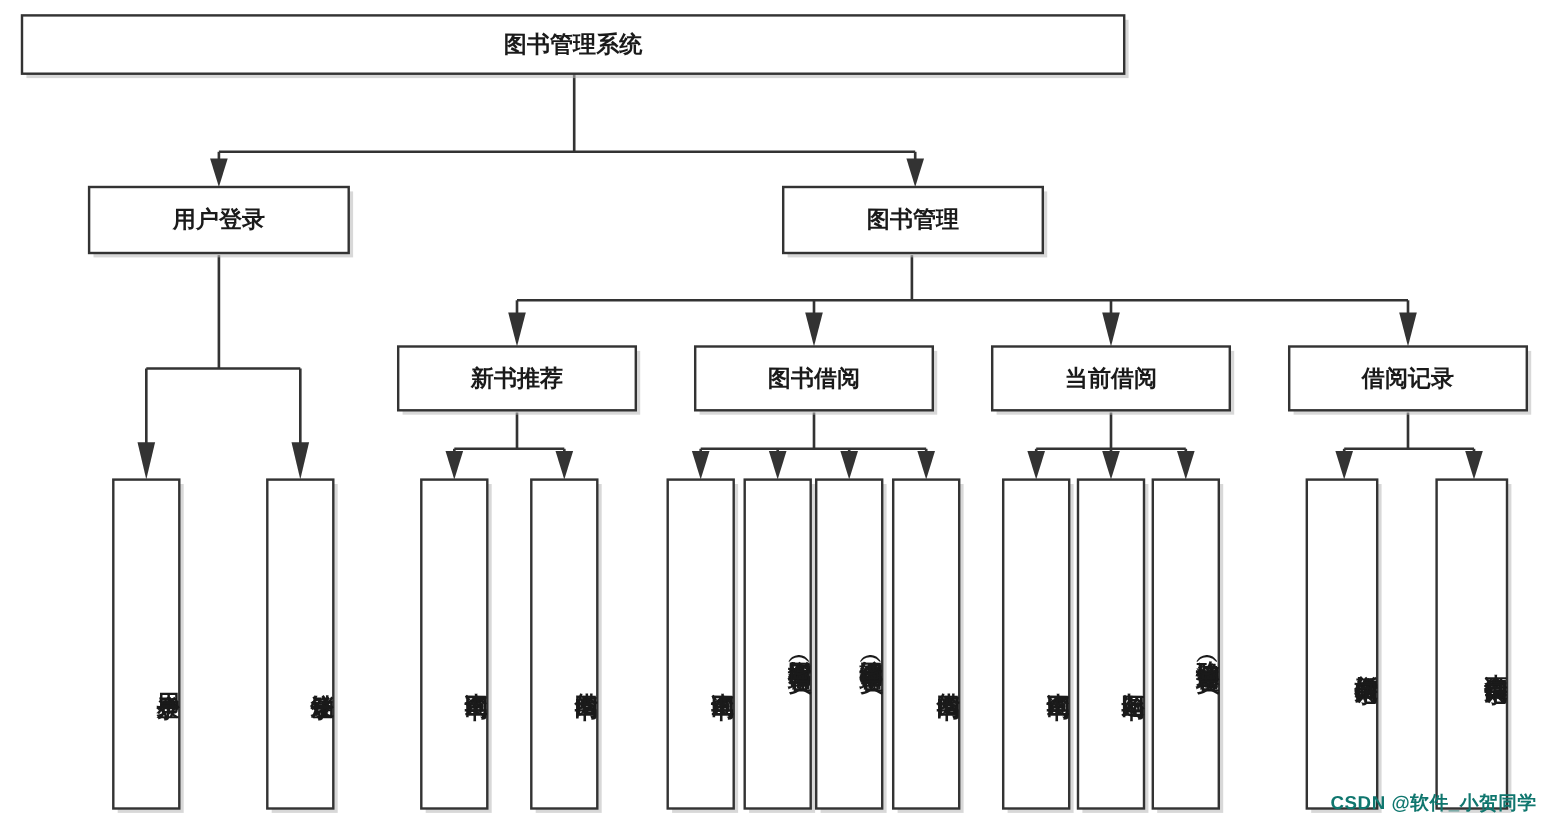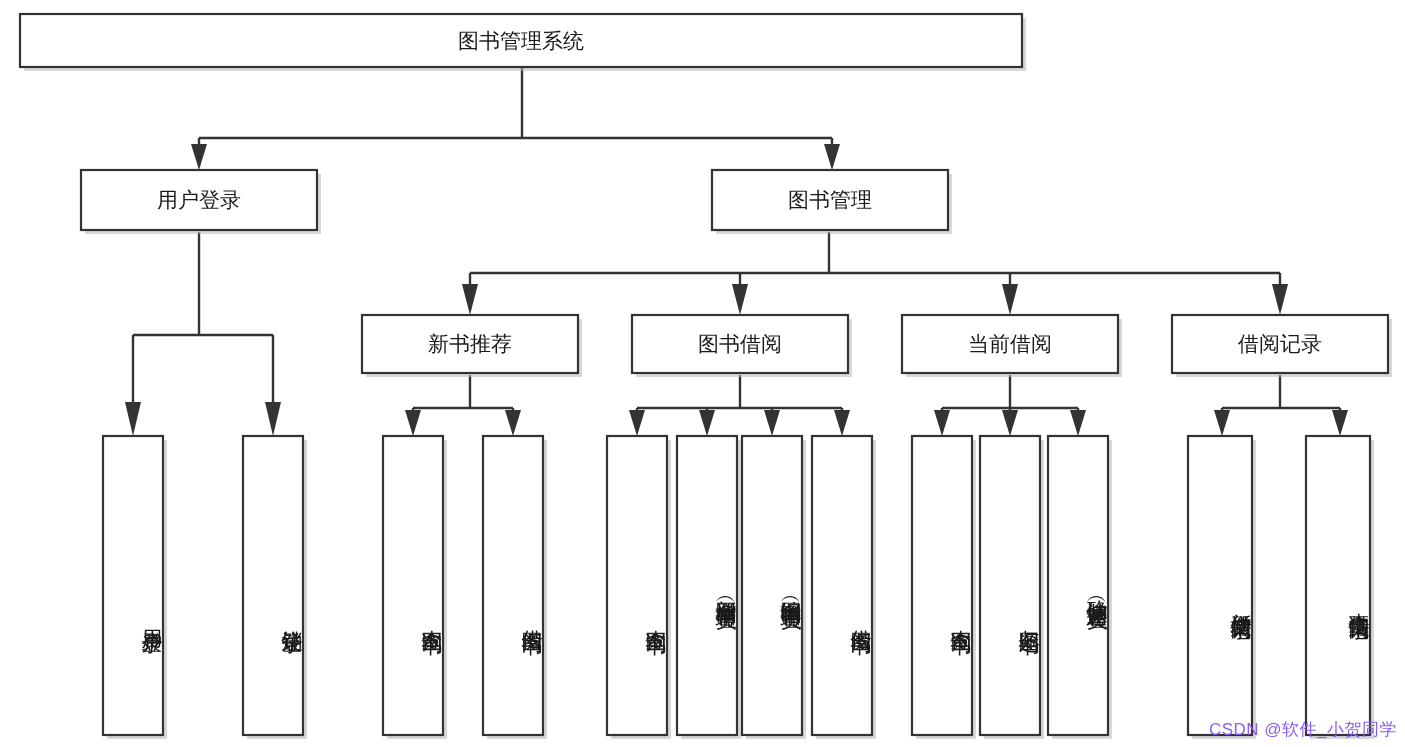--- a/index.html
+++ b/index.html
@@ -9,20 +9,21 @@
   }
   body {
     font-family: "Liberation Sans", "DejaVu Sans", sans-serif;
   }
   #diagram-root {
     position: relative;
     width: 1405px;
     height: 747px;
     background: #ffffff;
     overflow: hidden;
+    font-weight: bold;
   }
   svg#tree-svg {
     position: absolute;
     top: 0;
     left: 0;
     width: 1405px;
     height: 747px;
     display: block;
   }
   .node-box {
@@ -64,21 +65,21 @@
     color: #1a1a1a;
     font-family: "Liberation Sans", "DejaVu Sans", sans-serif;
     white-space: nowrap;
     pointer-events: none;
   }
   .watermark {
     position: absolute;
     right: 8px;
     bottom: 6px;
     font-size: 17px;
-    color: #8b5cf6;
+    color: #0f766e;
     font-family: "Liberation Sans", "DejaVu Sans", sans-serif;
     letter-spacing: 0.5px;
     user-select: none;
   }
 </style>
 </head>
 <body>
 
 <div id="diagram-root">
 

